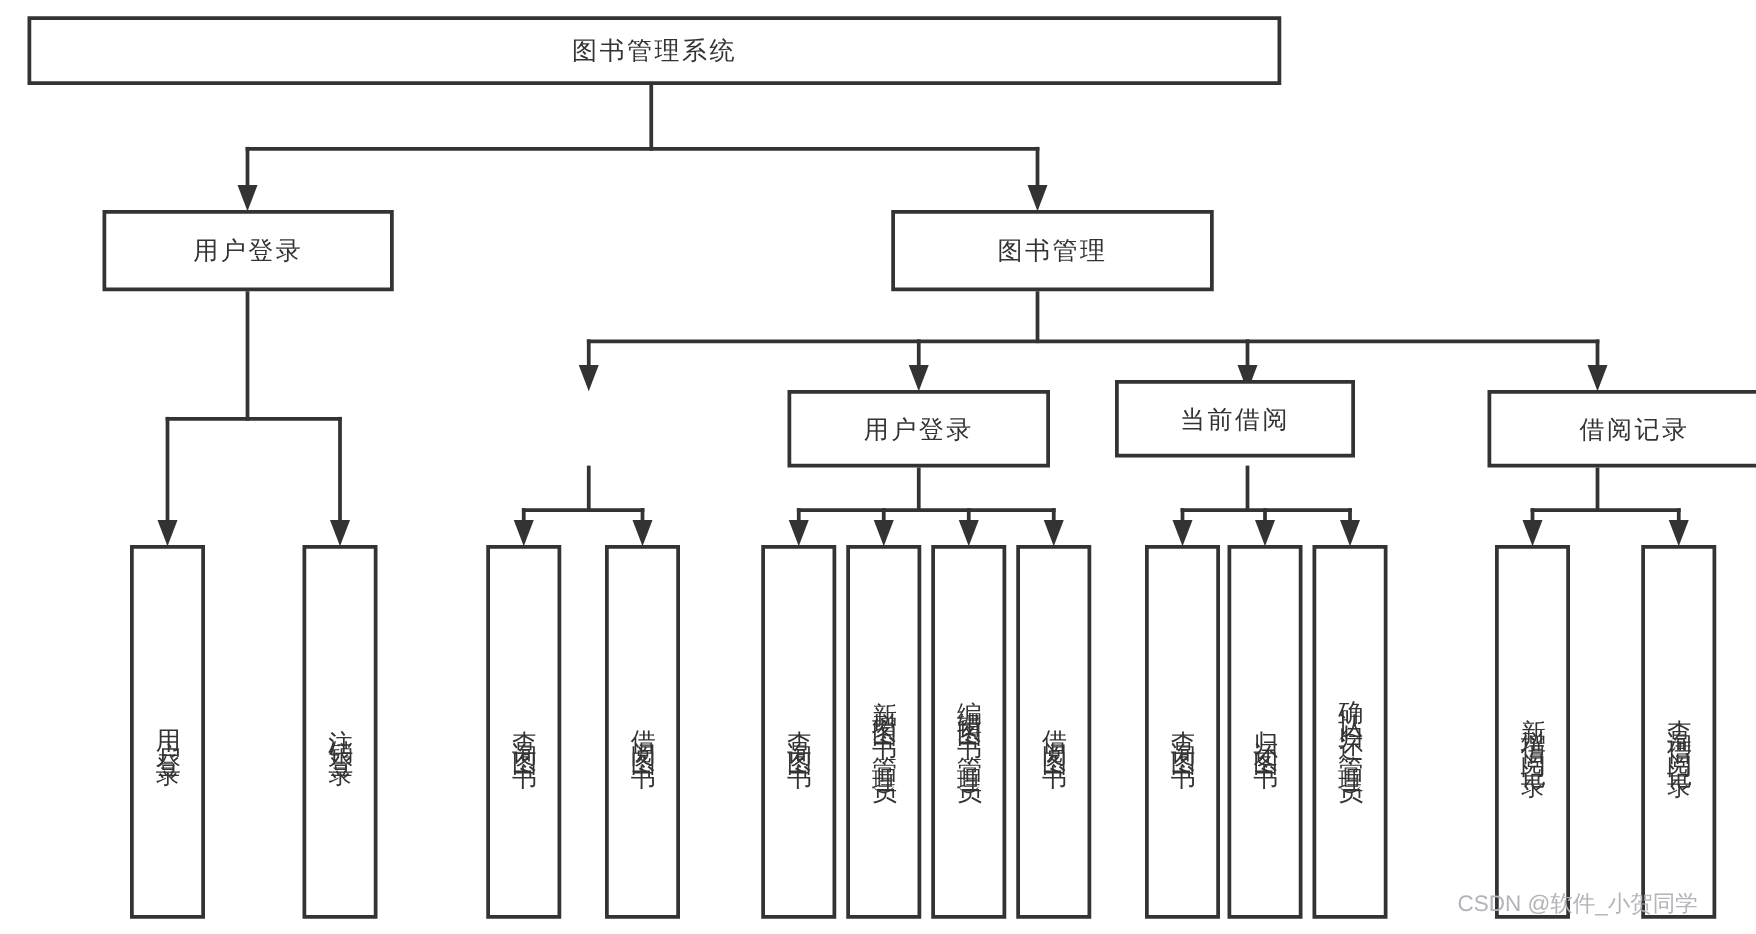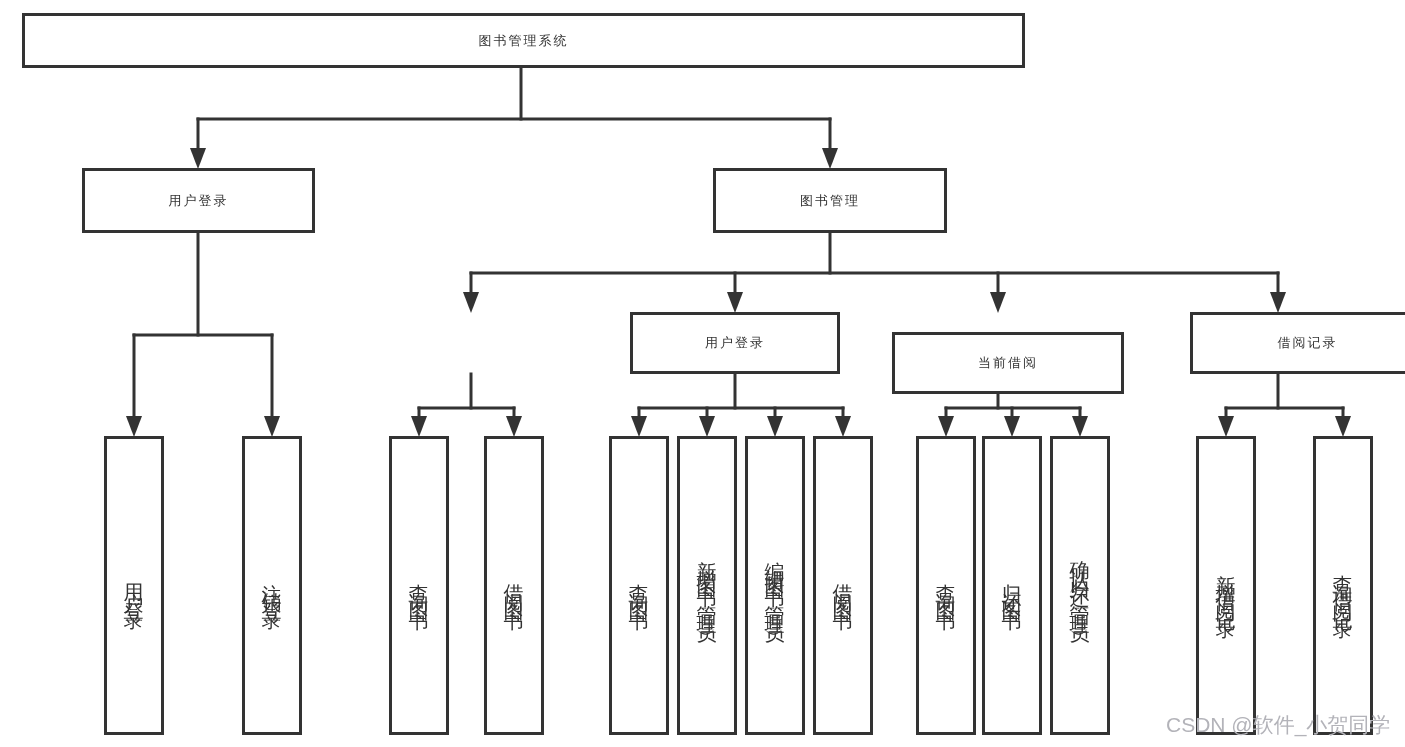--- a/index.html
+++ b/index.html
@@ -10,32 +10,32 @@
     font-family:"Liberation Sans","DejaVu Sans",sans-serif;
   }
   .stage { position:absolute; inset:0; width:1405px; height:747px; }
   .connectors { position:absolute; left:0; top:0; width:1405px; height:747px; z-index:0; }
   .connectors line { stroke:var(--line,#333); stroke-width:3; stroke-linecap:square; }
   .connectors polygon { fill:var(--line,#333); }
   .hbox {
     position:absolute; box-sizing:border-box; z-index:1;
     border:3px solid var(--line,#333); background:var(--box-fill,#fff);
     display:flex; align-items:center; justify-content:center;
-    font-size:13px; letter-spacing:2px; color:var(--text,#333); white-space:nowrap;
+    font-size:20px; letter-spacing:2px; color:var(--text,#333); white-space:nowrap;
   }
   .vbox {
     position:absolute; top:436px; width:60px; height:299px; box-sizing:border-box; z-index:1;
     border:3px solid var(--line,#333); background:var(--box-fill,#fff);
     display:flex; align-items:center; justify-content:center;
     writing-mode:vertical-rl; text-orientation:mixed;
     font-size:20px; letter-spacing:9px; line-height:1; color:var(--text,#333);
   }
   .watermark {
     position:absolute; left:1166px; top:711px; z-index:5;
-    font-size:21px; color:var(--watermark,#b3b3b9); white-space:nowrap;
+    font-size:18px; color:var(--watermark,#b3b3b9); white-space:nowrap;
   }
 </style>
 </head>
 <body style="background: rgb(255, 255, 255);">
 
 <div class="stage">
 
   <svg class="connectors" viewBox="0 0 1405 747" xmlns="http://www.w3.org/2000/svg">
 
     <g>
@@ -108,24 +108,24 @@
       <line x1="1226" y1="408" x2="1226" y2="420"></line>
       <polygon points="1218,416 1234,416 1226,437"></polygon>
       <line x1="1343" y1="408" x2="1343" y2="420"></line>
       <polygon points="1335,416 1351,416 1343,437"></polygon>
     </g>
   </svg>
 
   <div class="hbox" style="left:22px; top:13px; width:1003px; height:55px;">图书管理系统</div>
 
   <div class="hbox" style="left:82px; top:168px; width:233px; height:65px;">用户登录</div>
-  <div class="hbox" style="left:713px; top:168px; width:234px; height:65px;">图书管理</div>
+  <div class="hbox" style="left:713px; top:168px; width:258px; height:65px;">图书管理</div>
 
   <div class="hbox" style="left:630px; top:312px; width:210px; height:62px;">用户登录</div>
-  <div class="hbox" style="left:892px; top:332px; width:232px; height:62px;">当前借阅</div>
+  <div class="hbox" style="left:892px; top:304px; width:192px; height:62px;">当前借阅</div>
   <div class="hbox" style="left:1157px; top:312px; width:235px; height:62px;margin-left:33px;">借阅记录</div>
 
   <div class="vbox" style="left:104px;">用户登录</div>
   <div class="vbox" style="left:242px;">注销登录</div>
 
   <div class="vbox" style="left:389px;">查询图书</div>
   <div class="vbox" style="left:484px;">借阅图书</div>
 
   <div class="vbox" style="left:609px;">查询图书</div>
   <div class="vbox" style="left:677px;">新增图书（管理员）</div>

